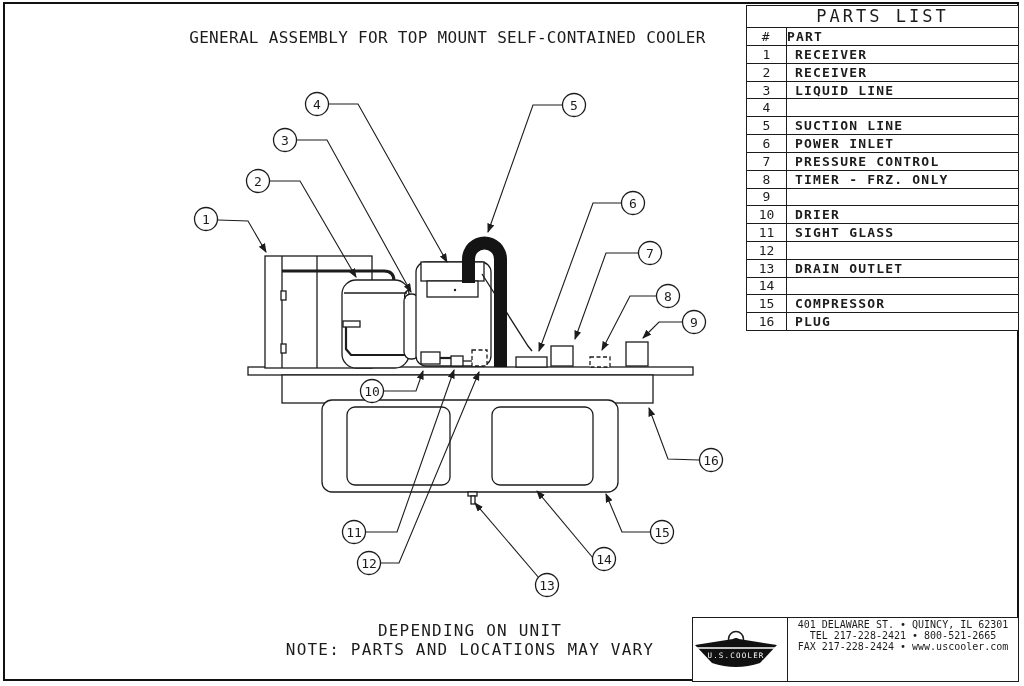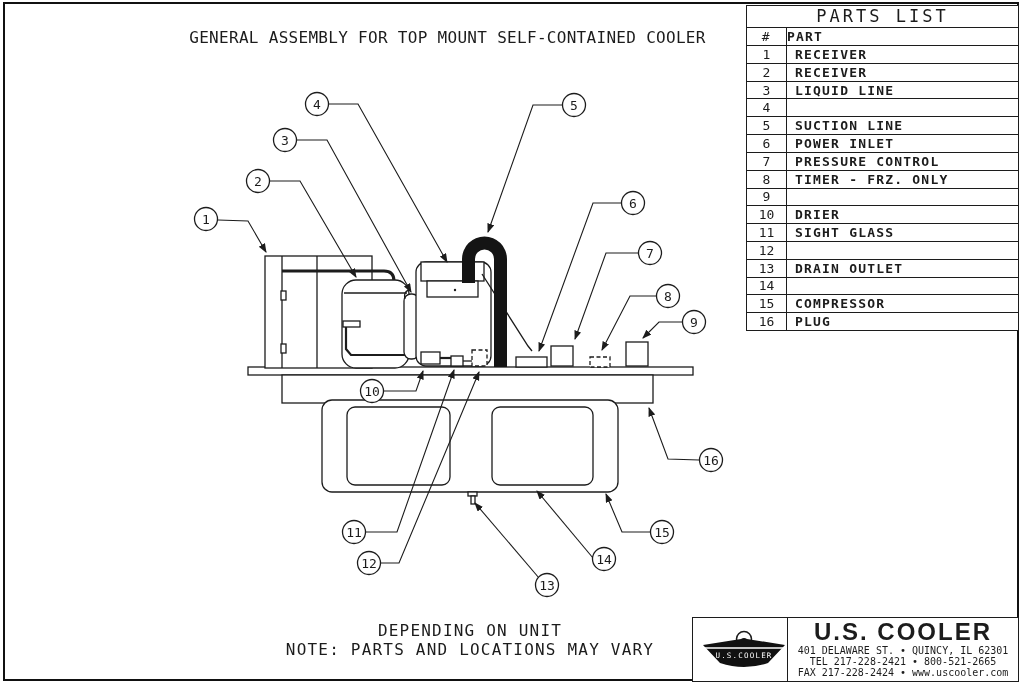--- a/index.html
+++ b/index.html
@@ -41,21 +41,21 @@
     flex:1; font-size:13px; letter-spacing:1.2px; padding-left:8px;
     display:flex; align-items:center; white-space:nowrap; overflow:hidden;font-weight:bold;
   }
   
   #note { position:absolute; left:250px; top:621px; width:440px; text-align:center; font-size:16px; letter-spacing:1.2px; line-height:19px; }
   
   #title-block {
     position:absolute; left:692px; top:617px; width:327px; height:65px;
     border:1.6px solid var(--line); box-sizing:border-box; display:flex; background:#fff;
   }
-  #logo-cell { flex:0 0 94px; border-right:1.6px solid var(--line); display:flex; align-items:center; justify-content:flex-end; }
+  #logo-cell { flex:0 0 94px; border-right:1.6px solid var(--line); display:flex; align-items:center; justify-content:flex-start; }
   #info-cell { flex:1; text-align:center; padding-top:1px; }
   #company-name {
     font-family:"Liberation Sans", sans-serif; font-weight:bold;
     font-size:24px; letter-spacing:2px; line-height:26px; white-space:nowrap;
   }
   .info-line { font-size:10px; line-height:11px; white-space:nowrap; }
   
   #diagram { position:absolute; left:0; top:0; }
   .ln  { stroke:var(--line); fill:none; stroke-width:1.3; }
   .lnf { stroke:var(--line); fill:#fff;  stroke-width:1.3; }
@@ -315,19 +315,18 @@
   <div id="title-block">
     <div id="logo-cell">
       <svg width="86" height="46" viewBox="0 0 86 46">
         <circle cx="43" cy="12" r="7.5" fill="#fff" stroke="#1c1c1c" stroke-width="1.5"></circle>
         <path d="M2,18 L40,12 Q43,10 46,12 L84,18 L67,36 Q43,44 19,36 Z" fill="#111"></path>
         <path d="M4,21 L82,21" stroke="#fff" stroke-width="1.6"></path>
         <text class="logo-txt" x="43" y="31">U.S.COOLER</text>
       </svg>
     </div>
     <div id="info-cell">
-      <div id="company-name">U.S. COOLER</div>
       <div class="info-line">401 DELAWARE ST. • QUINCY, IL 62301</div>
       <div class="info-line">TEL 217-228-2421 • 800-521-2665</div>
       <div class="info-line">FAX 217-228-2424 • www.uscooler.com</div>
     </div>
   </div>
 </div>
 
 </body></html>

